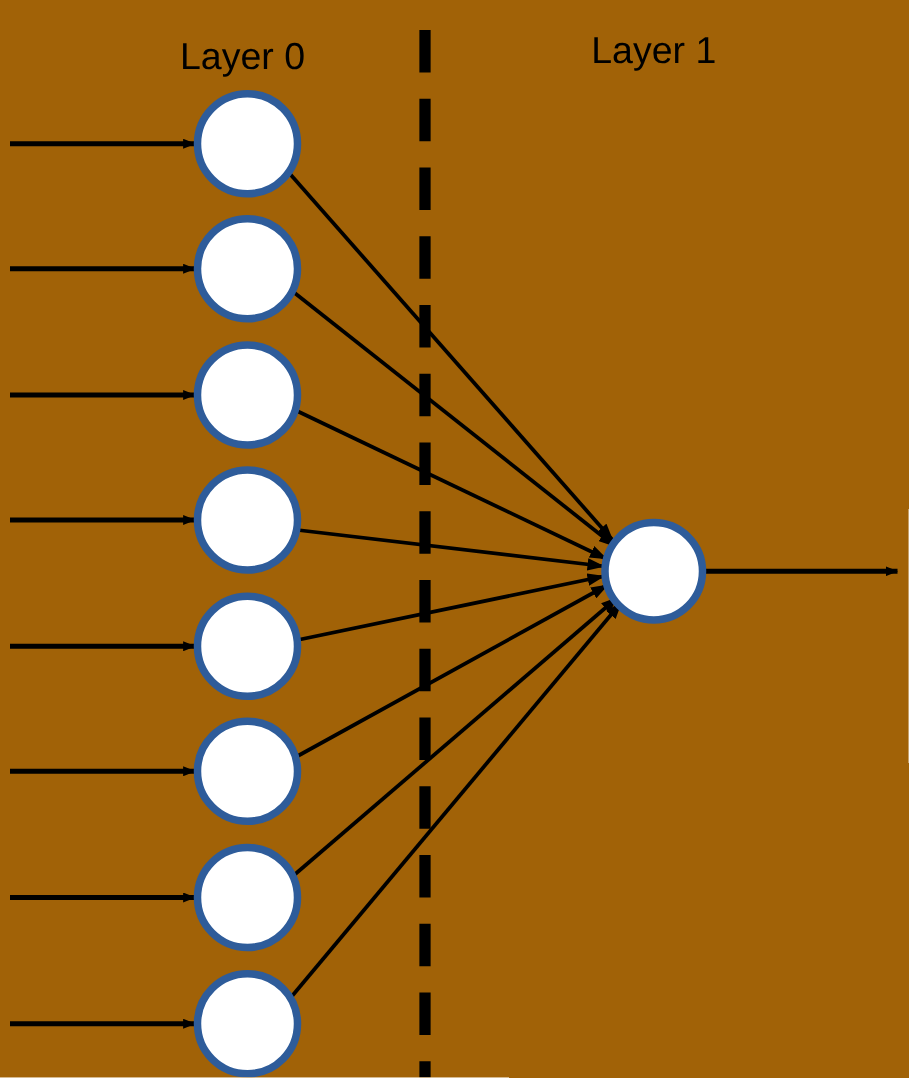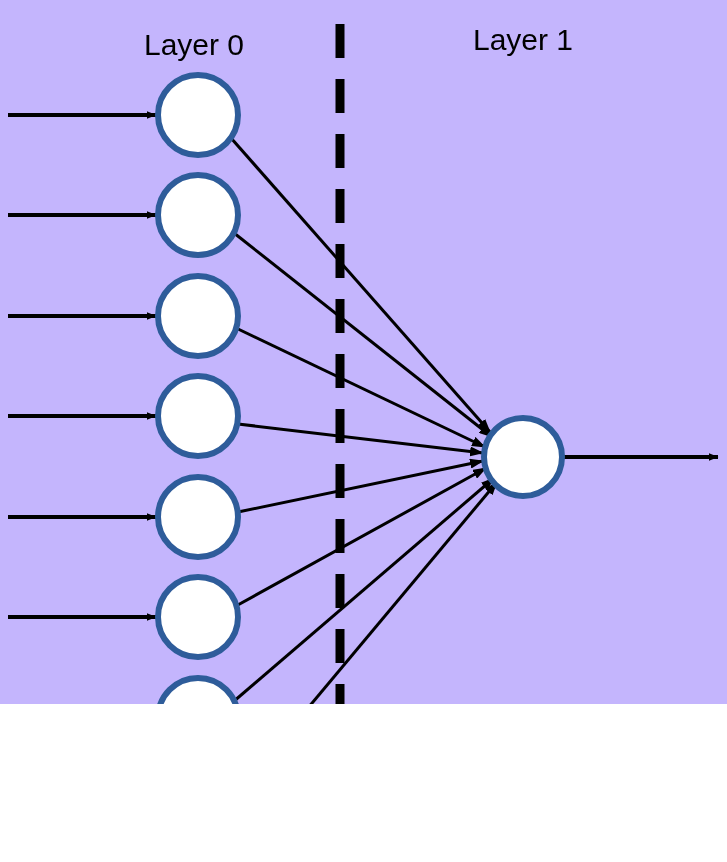--- a/index.html
+++ b/index.html
@@ -7,22 +7,22 @@
     margin: 0;
     padding: 0;
     background: #ffffff;
   }
   body {
     font-family: "Liberation Sans", sans-serif;
   }
   #diagram-root {
     position: relative;
     width: 727px;
-    height: 704px;
-    background: #c4b5fd;
+    height: 862px;
+    background: #a16207;
     overflow: hidden;
   }
   #diagram-svg {
     position: absolute;
     left: 0;
     top: 0;
     width: 727px;
     height: 862px;
     display: block;
   }

